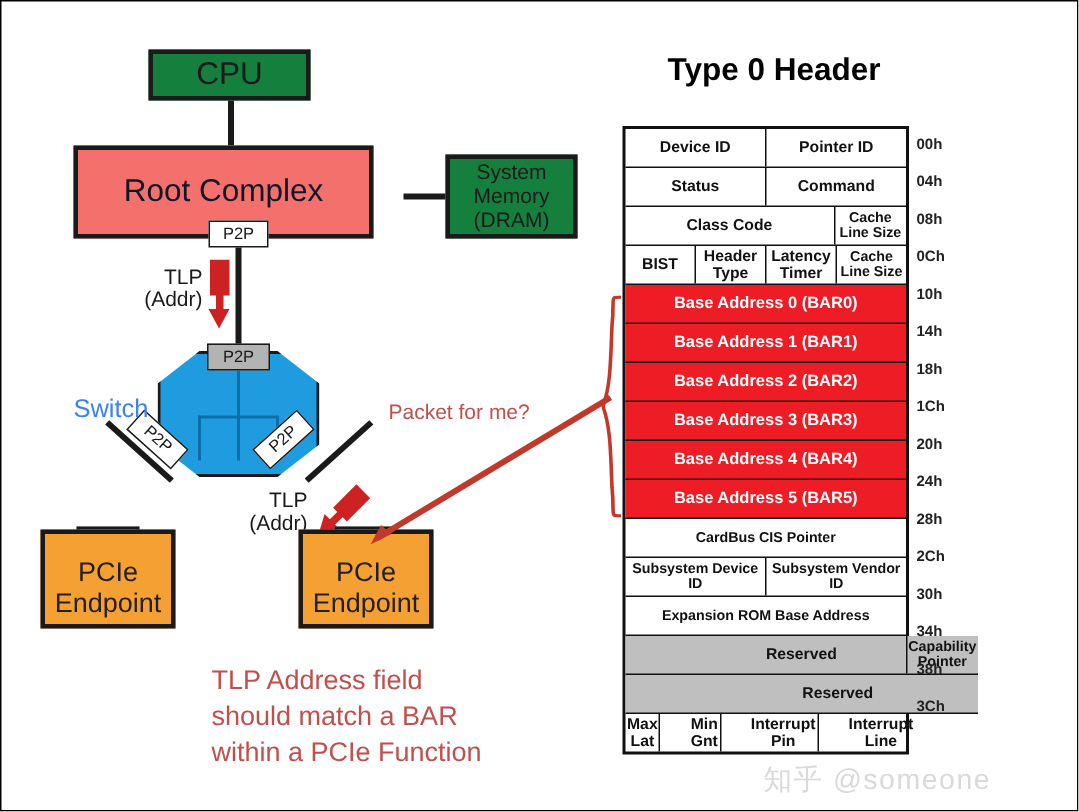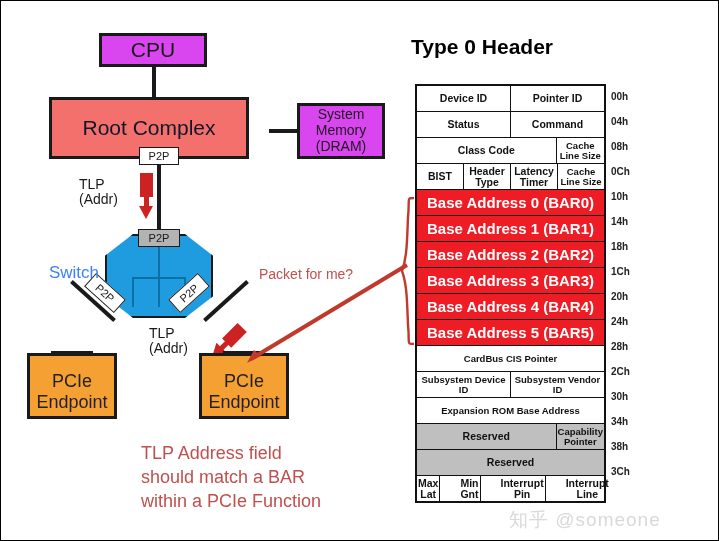--- a/index.html
+++ b/index.html
@@ -19,21 +19,21 @@
     border: 1px solid #000;
     box-sizing: border-box;
   }
 
   
   .abs { position: absolute; box-sizing: border-box; }
 
   
   .node-box {
     border: 3px solid #1a1a1a;
-    background: #d946ef;
+    background: #15803d;
     display: flex;
     align-items: center;
     justify-content: center;
     text-align: center;
     color: #1a1a1a;
     line-height: 1.12;
   }
   .cpu-box {
     left: 98px; top: 32px; width: 108px; height: 34px;
     font-size: 21px;
@@ -104,40 +104,40 @@
   .ep-right { left: 198px; top: 352px; width: 90px; height: 66px; }
   .ep-port {
     background: #b3b3b3;
     border: 2px solid #1a1a1a;
     width: 42px; height: 16px;
   }
   .ep-port-l { left: 50px;  top: 350px; }
   .ep-port-r { left: 222px; top: 350px; }
 
   .tlp-label {
-    font-size: 14px; color: #1a1a1a; line-height: 1.1; text-align: left;
+    font-size: 14px; color: #1a1a1a; line-height: 1.1; text-align: right;
   }
   .tlp-1 { left: 78px;  top: 176px; width: 56px; }
   .tlp-2 { left: 148px; top: 325px; width: 56px; }
 
   .bottom-note {
     left: 140px; top: 440px; width: 270px;
     font-size: 18px; color: #c0504d; line-height: 1.34;
   }
 
   .packet-q {
     left: 258px; top: 265px; width: 130px;
     font-size: 14px; color: #c0504d;
   }
 
   
   .hdr-title {
     left: 410px; top: 34px; width: 210px;
     font-size: 21px; font-weight: bold; color: #000;
-    text-align: left;
+    text-align: center;
   }
   .bitrow {
     left: 410px; top: 68px; width: 200px; height: 14px;
     font-size: 9px; font-weight: bold; color: #333;
   }
   .bitrow span { position: absolute; top: 0; }
 
   .tbl {
     left: 414px; top: 83px; width: 191px;
     border: 2px solid #111;
@@ -159,22 +159,22 @@
     text-align: center;
     font-size: 10.5px;
     font-weight: bold;
     color: #111;
     line-height: 1.03;
     box-sizing: border-box;
     padding: 0 1px;
   }
   .tcell:last-child { border-right: none; }
   .r-bar { background: #ee1c25; }
-  .r-bar .tcell { color: #ffffff; font-size: 15px; }
-  .r-res { background: #bfbfbf; }
+  .r-bar .tcell { color: #ffffff; font-size: 11px; }
+  .r-res { background: #bfbfbf; padding-left: 48px; }
   .tcell.sm { font-size: 9.5px; }
 
   .offs {
     left: 610px; top: 83px; width: 30px;
     font-size: 10px; font-weight: bold; color: #222;
   }
   .off-item {
     height: 25px;
     display: flex; align-items: center;
     box-sizing: border-box;

